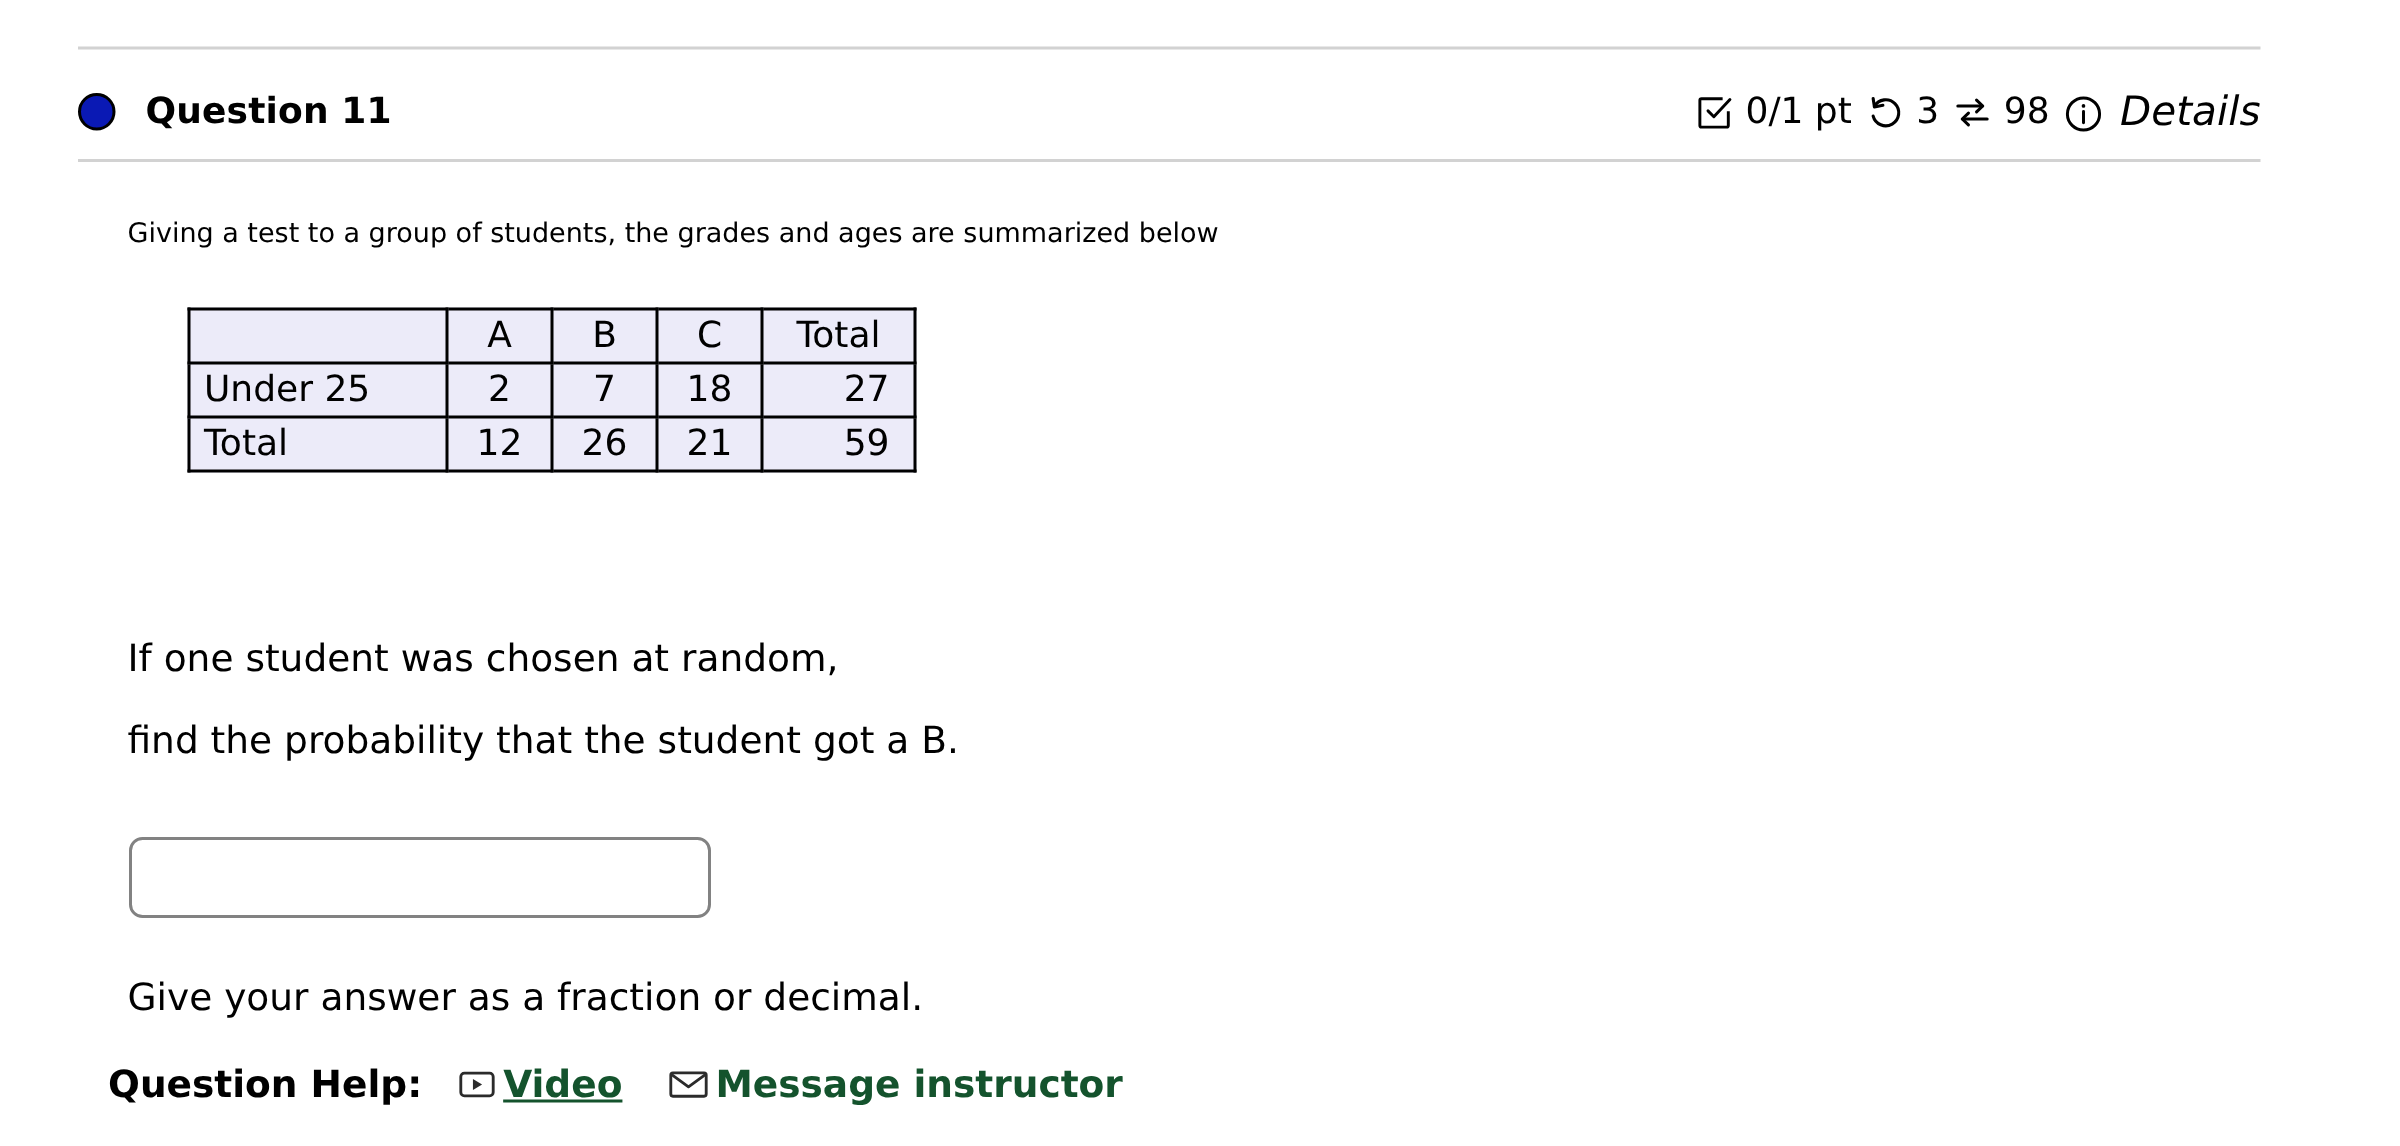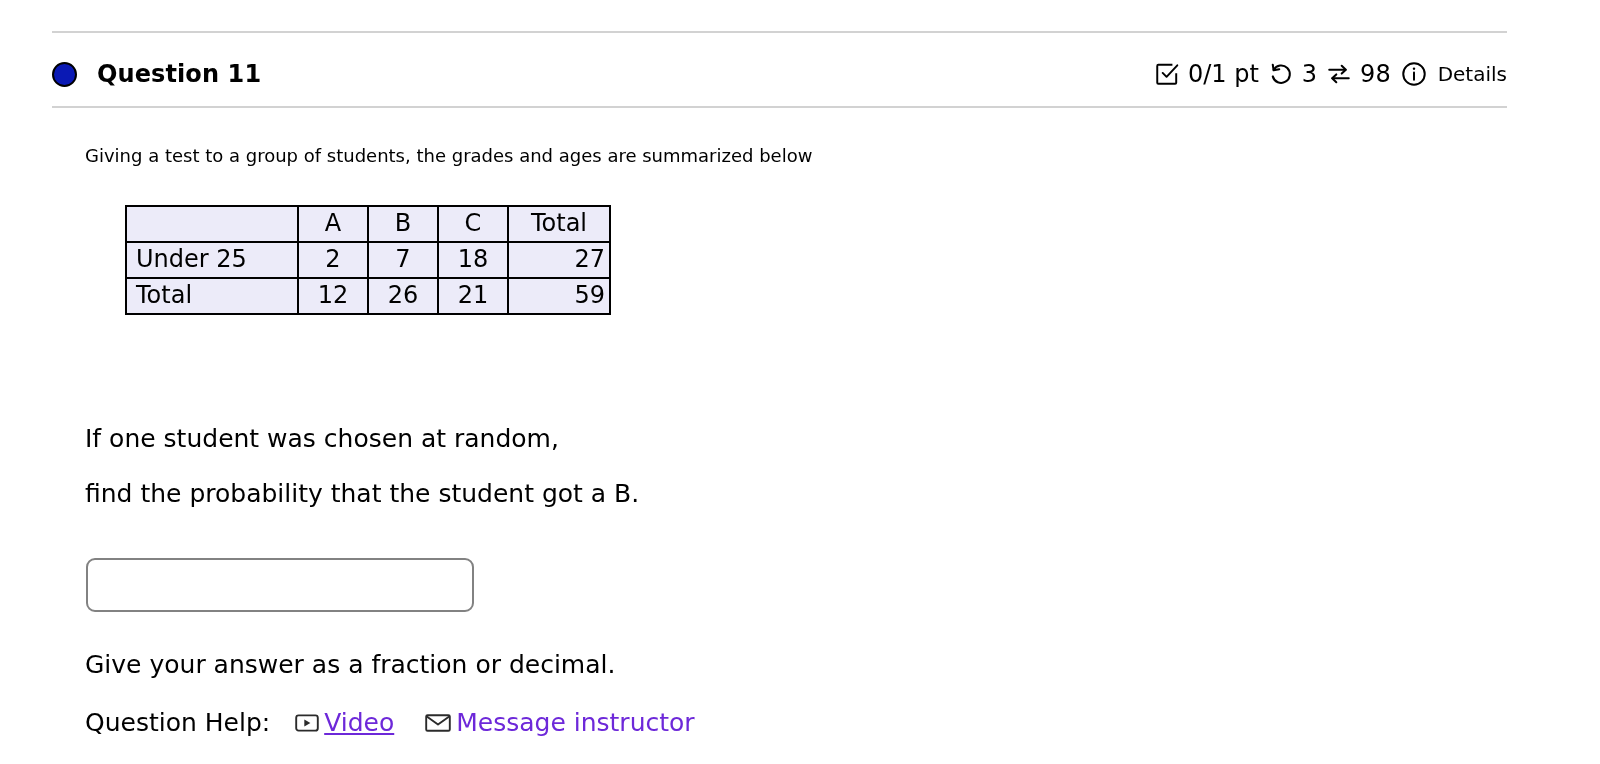--- a/index.html
+++ b/index.html
@@ -65,27 +65,27 @@
 
   .q-status {
     display: flex;
     align-items: center;
     gap: 9px;
     font-size: 24px;
     white-space: nowrap;
   }
   .q-status .stat {
     display: flex;
-    align-items: center;
+    align-items: flex-end;
     gap: 8px;
   }
   .q-status .val { font-size: 24px; }
   .icon { display: inline-flex; align-items: center; justify-content: center; flex: none; }
   .icon svg { display: block; }
-  .details-label { font-size: 20px; margin-left: 2px; }
+  .details-label { font-size: 27px; margin-left: 2px; font-style: italic; }
 
   
   .prompt {
     position: absolute;
     left: 85px;
     top: 139px;
     font-size: 18px;
     line-height: 34px;
     white-space: nowrap;
   }
@@ -105,21 +105,21 @@
     height: 35px;
     padding: 1px 9px 3px 9px;
     box-sizing: border-box;
     line-height: 30px;
   }
   table.grades th.corner { width: 172px; }
   table.grades th.grade { width: 70px; text-align: center; }
   table.grades th.totalhead { width: 102px; text-align: center; }
   table.grades td.rowlab { text-align: left; }
   table.grades td.num { text-align: center; }
-  table.grades td.total { text-align: right; padding-right: 4px; }
+  table.grades td.total { text-align: right; padding-right: 16px; }
 
   .line-q1 {
     position: absolute;
     left: 85px;
     top: 424px;
     font-size: 25px;
     white-space: nowrap;
   }
   .line-q2 {
     position: absolute;
@@ -149,39 +149,40 @@
   .hint {
     position: absolute;
     left: 85px;
     top: 650px;
     font-size: 25px;
     white-space: nowrap;
   }
 
   .help-row {
     position: absolute;
-    left: 85px;
+    left: 72px;
     top: 708px;
     display: flex;
     align-items: center;
     font-size: 25px;
     white-space: nowrap;
+    font-weight: bold;
   }
   .help-label { margin-right: 24px; }
   .help-link {
     display: inline-flex;
     align-items: center;
     gap: 4px;
     color: #3f51e0;
     text-decoration: none;
     cursor: pointer;
   }
   .help-link.video { margin-right: 30px; }
   .help-link.video .link-text { text-decoration: underline; }
-  .link-text { color: #6d28d9; }
+  .link-text { color: #14532d; }
 </style>
 </head>
 <body>
 
 <div class="page">
 
   <div class="rule rule-top"></div>
   <div class="rule rule-bottom"></div>
 
   <div class="q-header">

